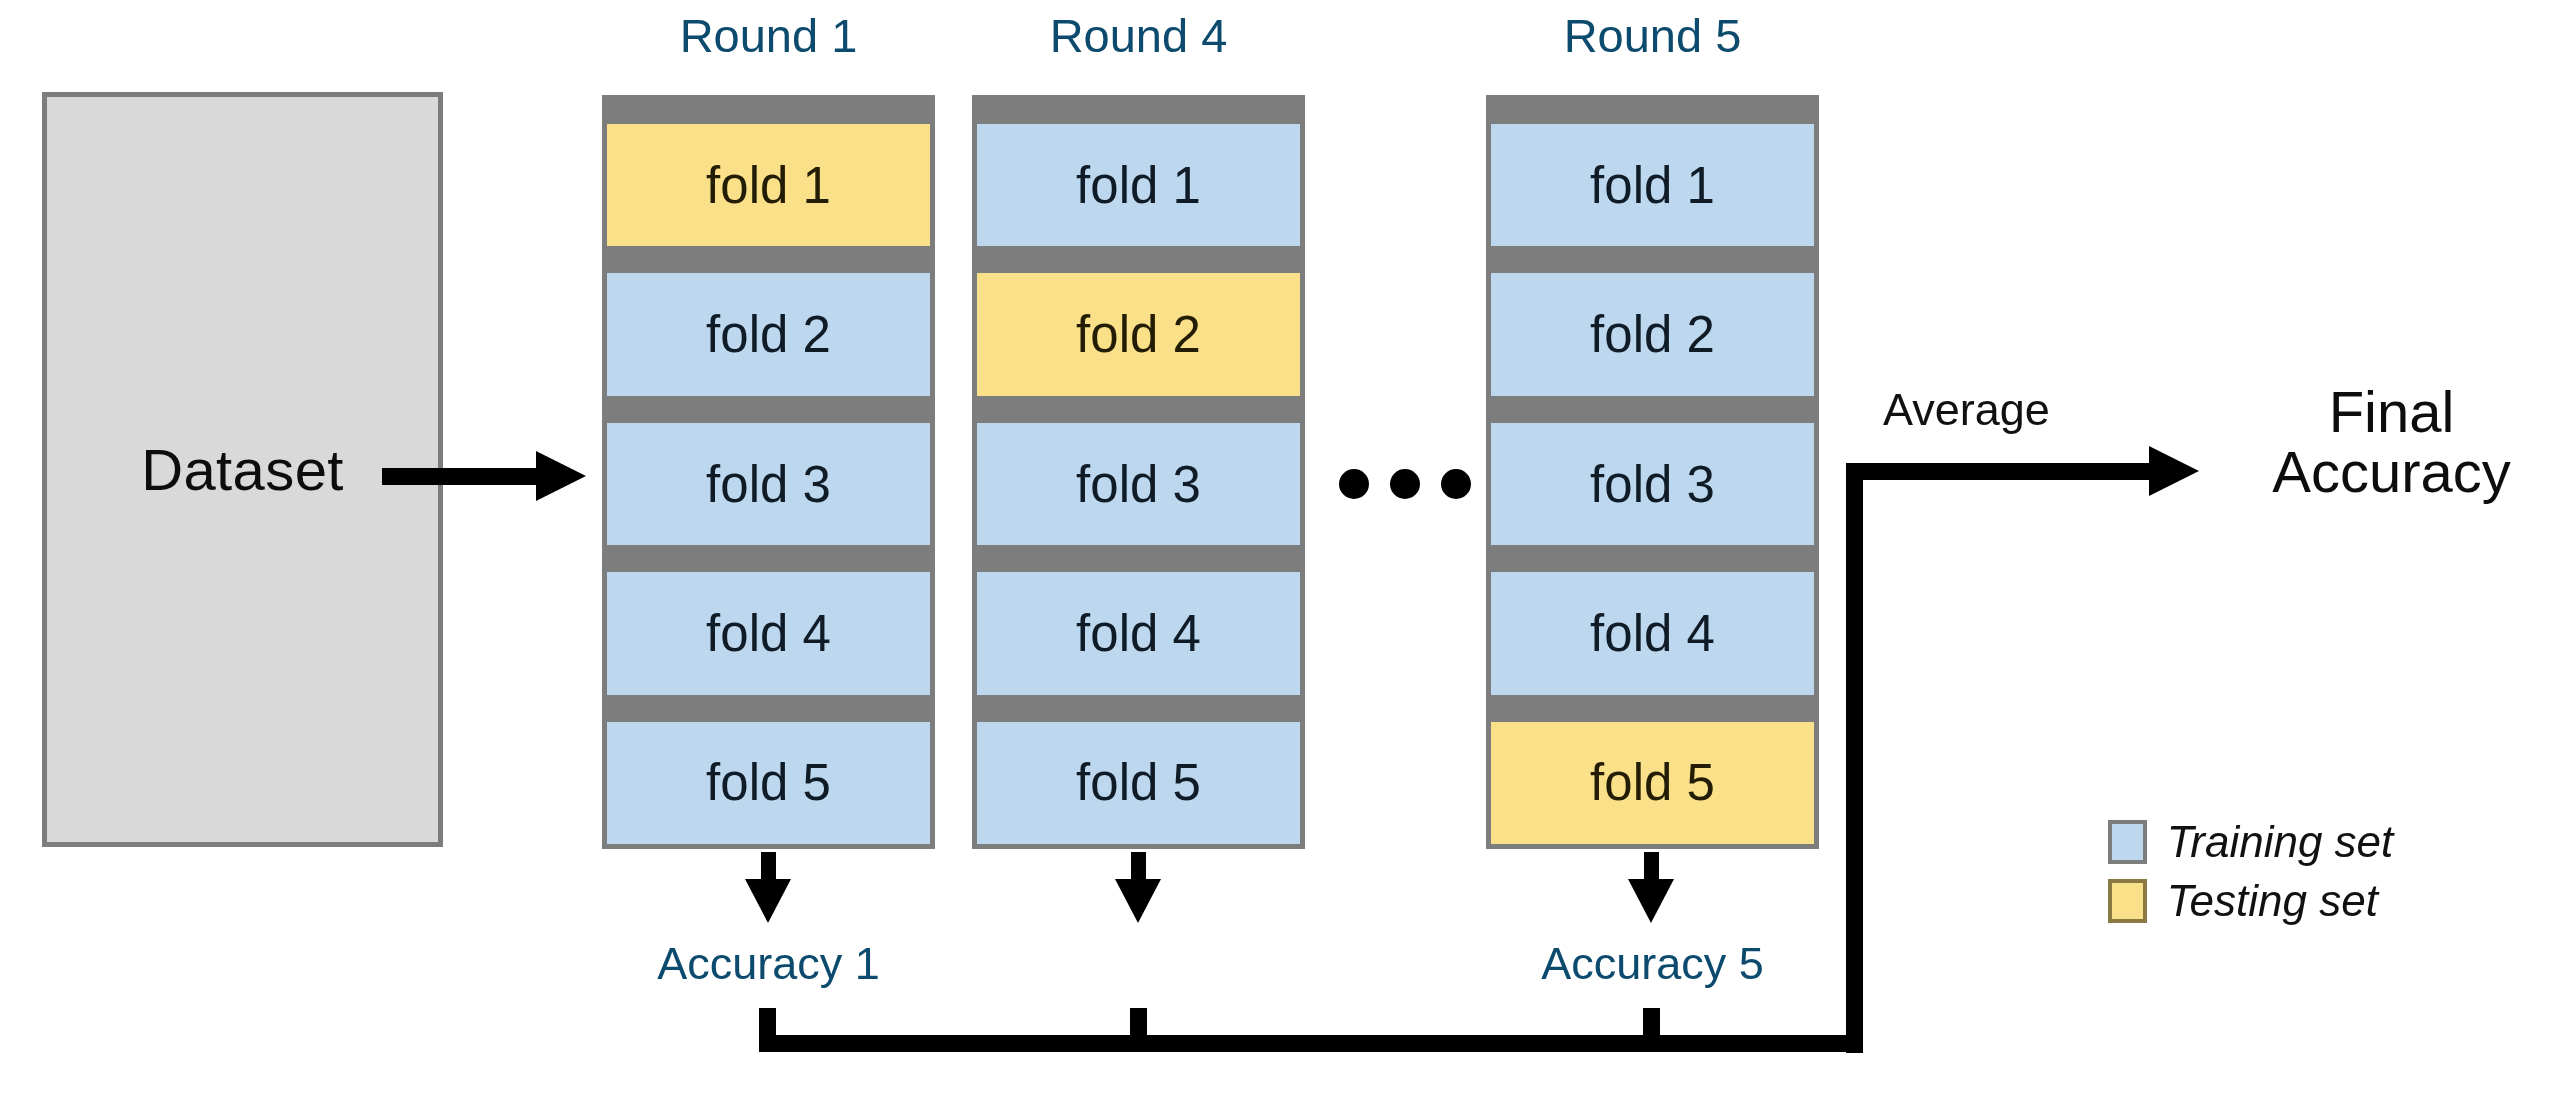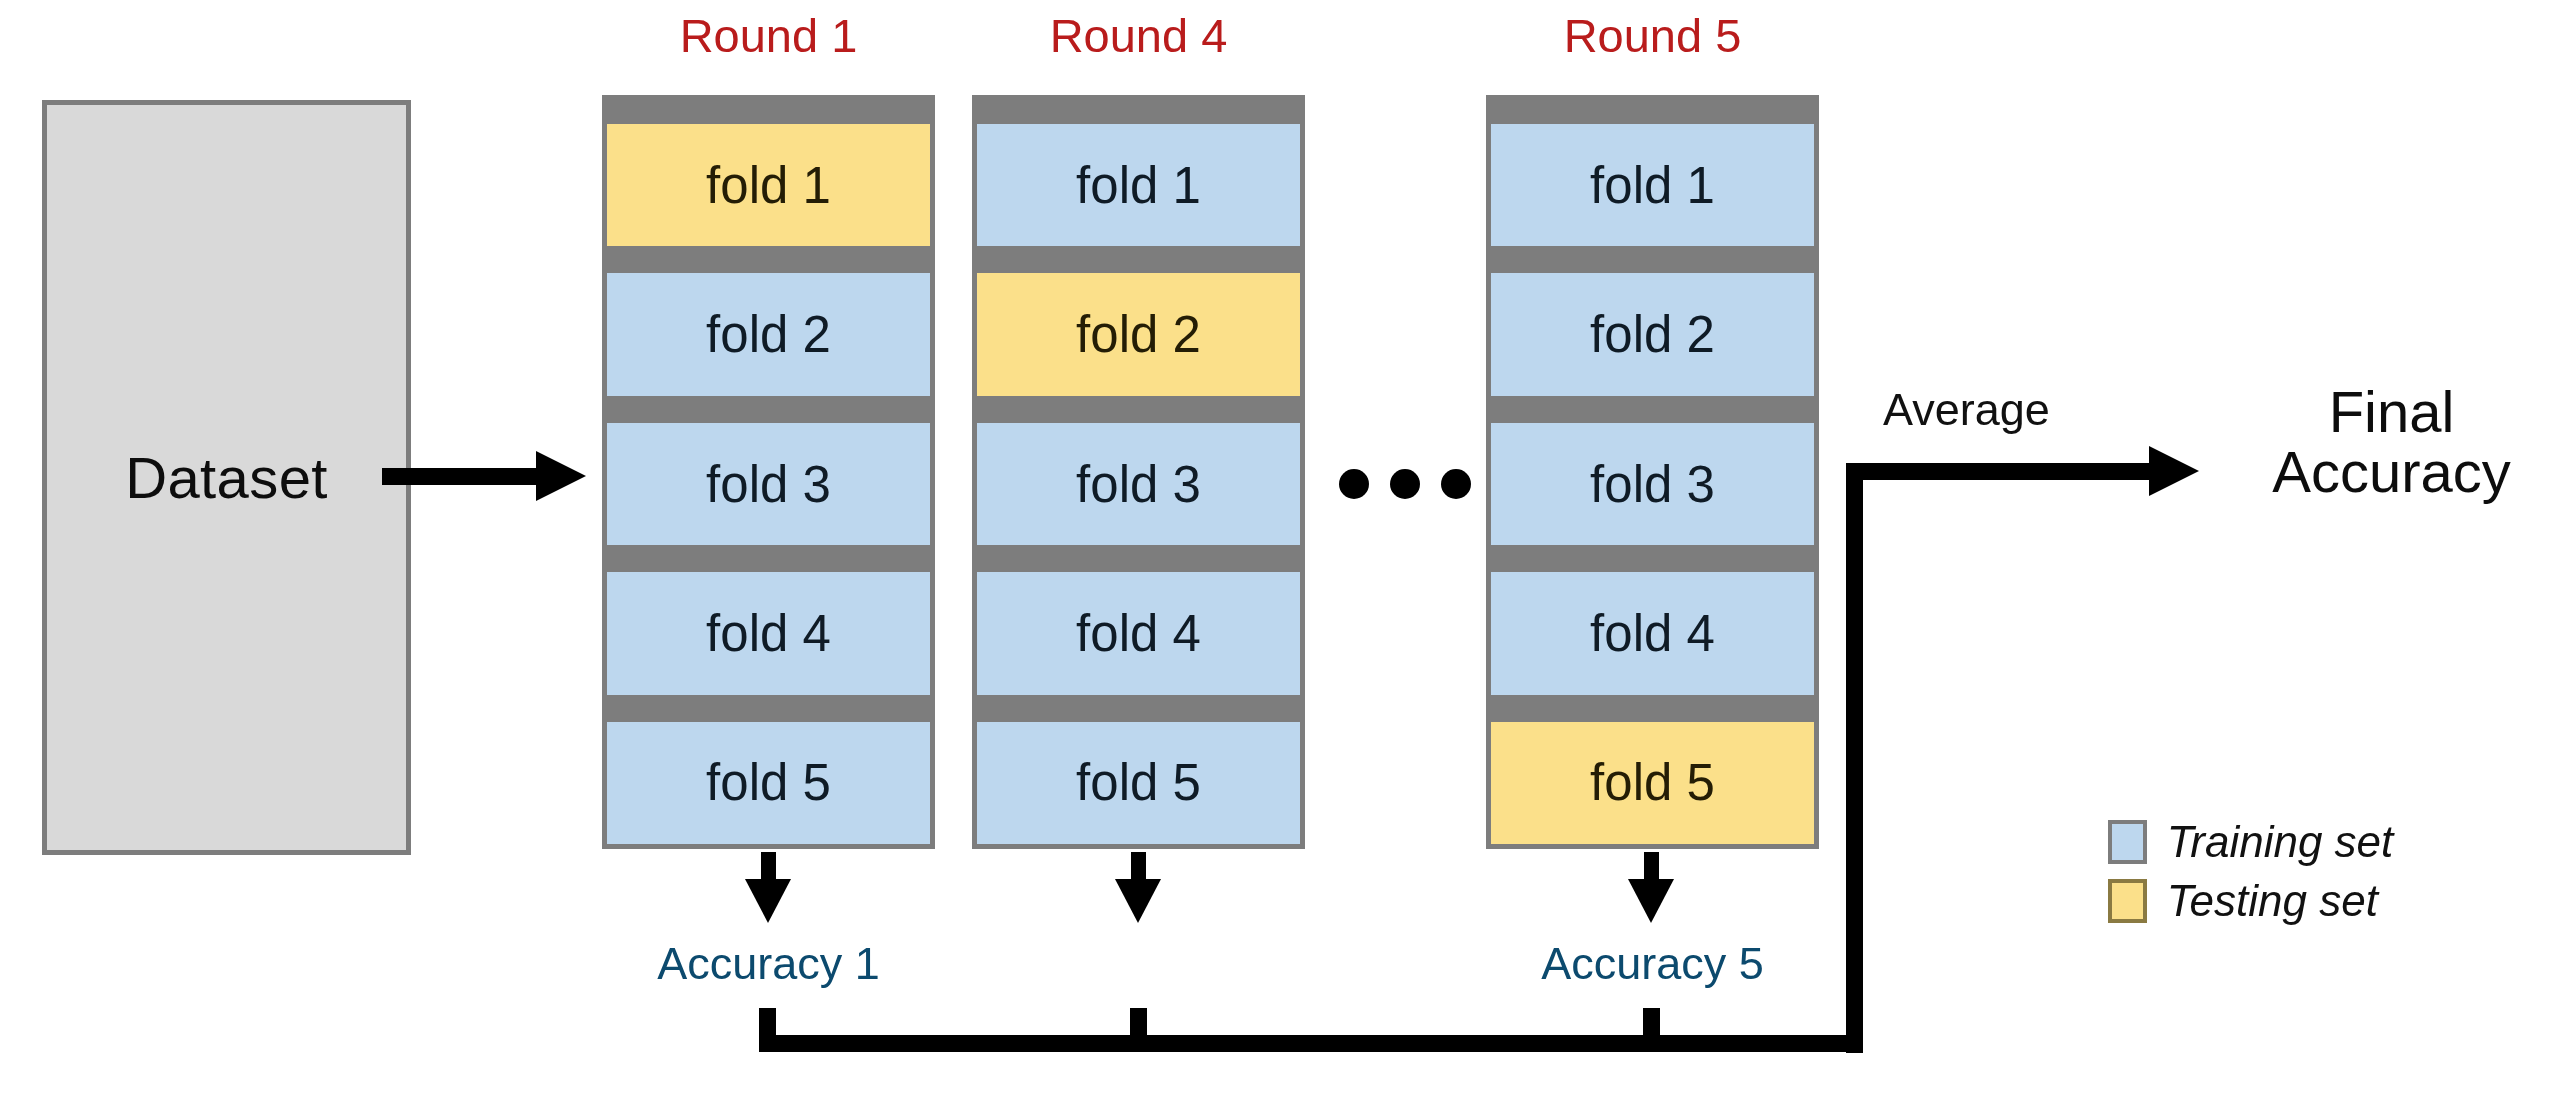--- a/index.html
+++ b/index.html
@@ -6,21 +6,21 @@
   body{
     width:2576px;height:1097px;background:#ffffff;
     font-family:"Liberation Sans", sans-serif;
     color:#111111;overflow:hidden;position:relative;
   }
   .stage{position:absolute;left:0;top:0;width:2576px;height:1097px;}
   .abs{position:absolute;}
 
   
   #dataset-box{
-    left:42px;top:100px;width:369px;height:755px;
+    left:42px;top:92px;width:401px;height:755px;
     background:#D9D9D9;
     border:5.3px solid #7D7D7D;
     box-sizing:border-box;
     display:flex;align-items:center;justify-content:center;
   }
   #dataset-label{font-size:58px;letter-spacing:0.4px;color:#0d0d0d;}
 
   
   .h-arrow{height:0;}
   .h-arrow .shaft{position:absolute;left:0;top:0;height:16.6px;background:#000;}
@@ -44,21 +44,21 @@
     display:flex;flex-direction:column;}
   .fold-cell{
     flex:1 1 0;border-bottom:3.8px solid #7D7D7D;
     display:flex;align-items:center;justify-content:center;
     font-size:51px;color:#0f1b26;box-sizing:border-box;margin-top:24px;
   }
   .fold-cell:last-child{border-bottom:none;}
   .fold-cell.train{background:#BDD7EE;}
   .fold-cell.test{background:#FBE08A;color:#241d05;}
 
-  .round-title{font-size:47px;color:#b91c1c;text-align:center;width:333px;}
+  .round-title{font-size:47px;color:#0c4a6e;text-align:center;width:333px;}
 
   
   .dot{width:30px;height:30px;border-radius:50%;background:#000;}
 
   
   .acc-label{font-size:45px;color:#0c4a6e;text-align:center;width:333px;}
 
   
   .bar{background:#000;position:absolute;}
 

